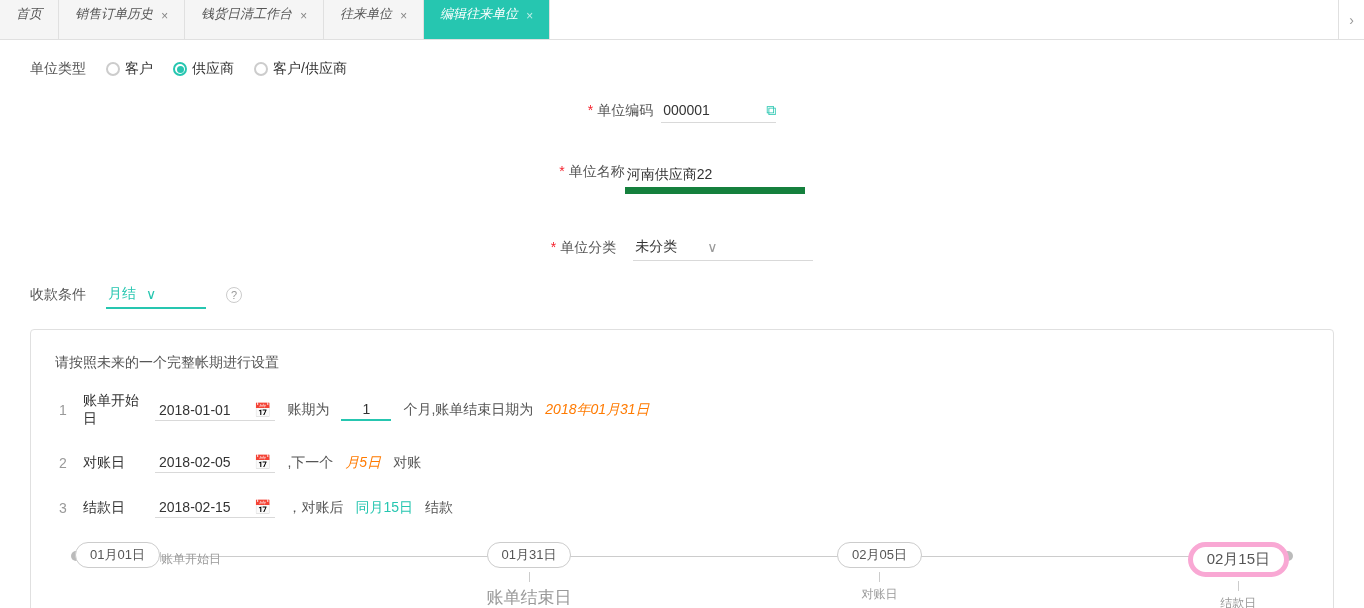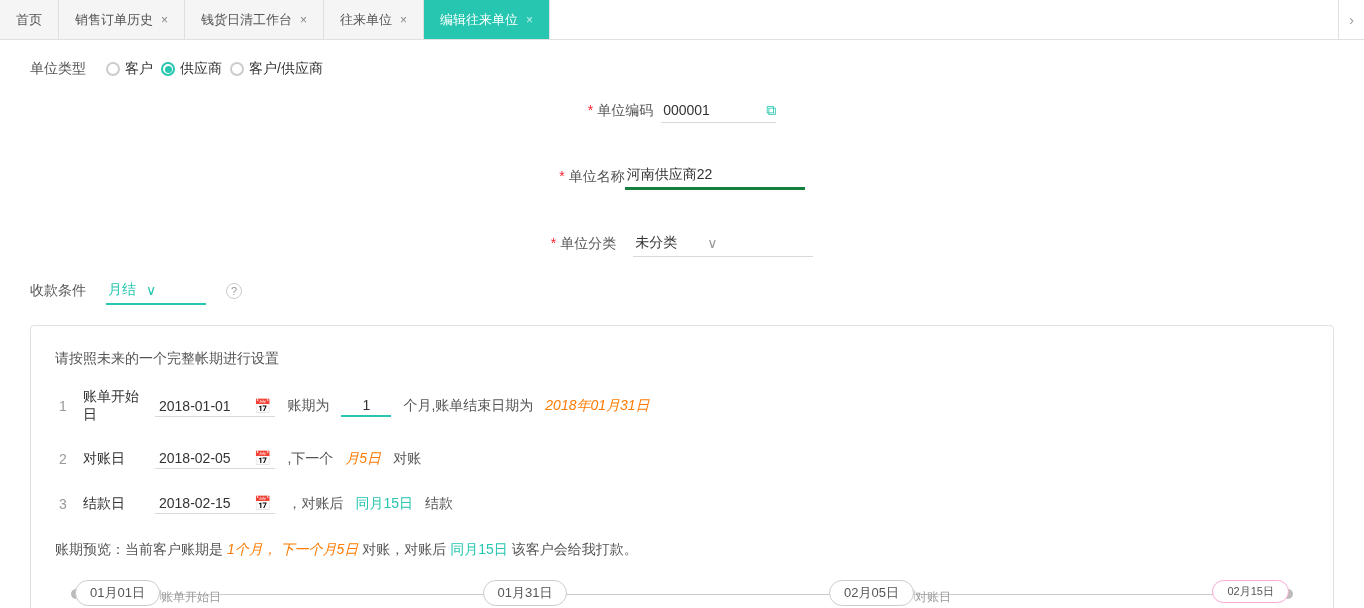--- a/index.html
+++ b/index.html
@@ -8,29 +8,30 @@
     
     .tab-bar {
       display: flex;
       align-items: stretch;
       background: #fff;
       border-bottom: 1px solid #e0e0e0;
       height: 40px;
     }
     .tab {
       display: flex;
-      align-items: center;
-      padding: 0 16px;
+      align-items: flex-end;
+      padding: 16px 16px;
       cursor: pointer;
       border-right: 1px solid #e0e0e0;
       font-size: 13px;
       color: #555;
       white-space: nowrap;
       gap: 8px;
       background: #f5f5f5;
+      font-style: italic;
     }
     .tab.active {
       background: #26c6b0;
       color: #fff;
     }
     .tab-close {
       font-size: 12px;
       opacity: 0.7;
       cursor: pointer;
     }
@@ -64,21 +65,21 @@
     }
     .required-label::before {
       content: "* ";
       color: #f5222d;
     }
 
     
     .radio-group {
       display: flex;
       align-items: center;
-      gap: 8px;
+      gap: 20px;
     }
     .radio-item {
       display: flex;
       align-items: center;
       gap: 5px;
       cursor: pointer;
     }
     .radio-circle {
       width: 14px;
       height: 14px;
@@ -95,21 +96,21 @@
       content: "";
       width: 7px;
       height: 7px;
       border-radius: 50%;
       background: #26c6b0;
     }
 
     
     .form-input {
       border: none;
-      border-bottom: 3px solid #15803d;
+      border-bottom: 7px solid #15803d;
       outline: none;
       padding: 4px 2px;
       font-size: 14px;
       color: #333;
       background: transparent;
     }
     .input-with-icon {
       display: flex;
       align-items: center;
       border-bottom: 1px solid #d9d9d9;
@@ -287,21 +288,21 @@
   </div>
 
   <div class="form-row" style="gap:40px;flex-direction:column;">
     <div style="display:flex;align-items:center;gap:8px;">
       <span class="form-label required-label">单位编码</span>
       <div class="input-with-icon">
         <input type="text" style="width: 100px;" value="000001">
         <span style="color:#26c6b0;font-size:14px;">⧉</span>
       </div>
     </div>
-    <div style="display:flex;align-items:center;gap:0;">
+    <div style="display:flex;gap:0;">
       <span class="form-label required-label">单位名称</span>
       <input class="form-input" type="text" style="width: 180px;" value="河南供应商22">
     </div>
     <div style="display:flex;align-items:center;gap:17px;">
       <span class="form-label required-label">单位分类</span>
       <div class="form-select">
         <span>未分类</span>
         <span style="color:#999;">∨</span>
       </div>
     </div>
@@ -349,28 +350,20 @@
       <span class="row-field-name">结款日</span>
       <div class="date-input-box">
         <input type="text" value="2018-02-15" style="">
         <span class="cal-icon">📅</span>
       </div>
       <span class="inline-text">，对账后</span>
       <span class="highlight-teal">同月15日</span>
       <span class="inline-text">结款</span>
     </div>
 
-    <div class="preview-text">
-      <span>账期预览：当前客户账期是</span>
-      <span class="highlight-orange">1个月，</span>
-      <span class="highlight-orange">下一个月5日</span>
-      <span>对账，对账后</span>
-      <span class="highlight-teal">同月15日</span>
-      <span>该客户会给我打款。</span>
-    </div>
 
     <div style="position:relative; margin-top:10px; padding: 0 20px;">
 
       <div style="position:absolute;top:14px;left:20px;right:20px;height:1px;background:#ccc;"></div>
 
       <div style="position:absolute;top:9px;left:16px;width:10px;height:10px;border-radius:50%;background:#bbb;"></div>
       <div style="position:absolute;top:9px;right:16px;width:10px;height:10px;border-radius:50%;background:#bbb;"></div>
 
       <div style="display:flex;justify-content:space-between;align-items:flex-start;position:relative;z-index:1;">
 
@@ -379,28 +372,28 @@
           <div style="width:1px;height:10px;background:#ccc;"></div>
           <div style="font-size:12px;color:#999;margin-top:4px;">账单开始日</div>
         </div>
 
         <div style="display:flex;flex-direction:column;align-items:center;">
           <div style="background:#fff;border:1px solid #ccc;border-radius:20px;padding:3px 14px;font-size:13px;color:#555;margin-bottom:4px;">01月31日</div>
           <div style="width:1px;height:10px;background:#ccc;"></div>
           <div style="font-size:17px;color:#999;margin-top:4px;">账单结束日</div>
         </div>
 
-        <div style="display:flex;flex-direction:row;align-items:center;justify-content:space-between;">
+        <div style="display:flex;flex-direction:column;align-items:center;justify-content:space-between;">
           <div style="background:#fff;border:1px solid #ccc;border-radius:20px;padding:3px 14px;font-size:13px;color:#555;margin-bottom:4px;">02月05日</div>
           <div style="width:1px;height:10px;background:#ccc;"></div>
           <div style="font-size:12px;color:#999;margin-top:4px;">对账日</div>
         </div>
 
         <div style="display:flex;flex-direction:column;align-items:center;">
-          <div style="background:#fff;border:1px solid #f9a8d4;border-radius:20px;padding:3px 14px;font-size:11px;color:#555;margin-bottom:16px;">02月15日</div>
+          <div style="background:#fff;border:5px solid #f9a8d4;border-radius:20px;padding:3px 14px;font-size:15px;color:#555;margin-bottom:4px;">02月15日</div>
           <div style="width:1px;height:10px;background:#ccc;"></div>
           <div style="font-size:12px;color:#999;margin-top:4px;">结款日</div>
         </div>
       </div>
     </div>
 
   </div>
 
 </div>
 

